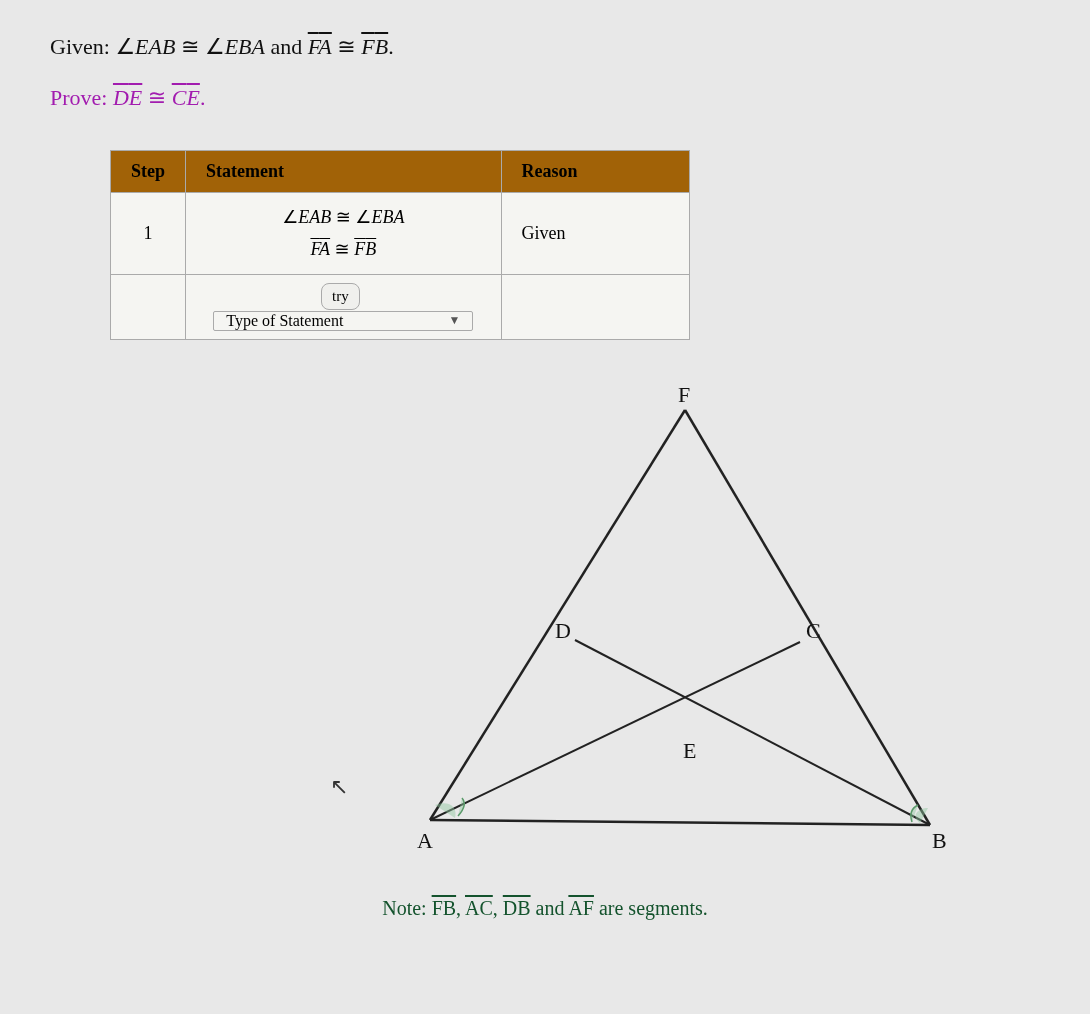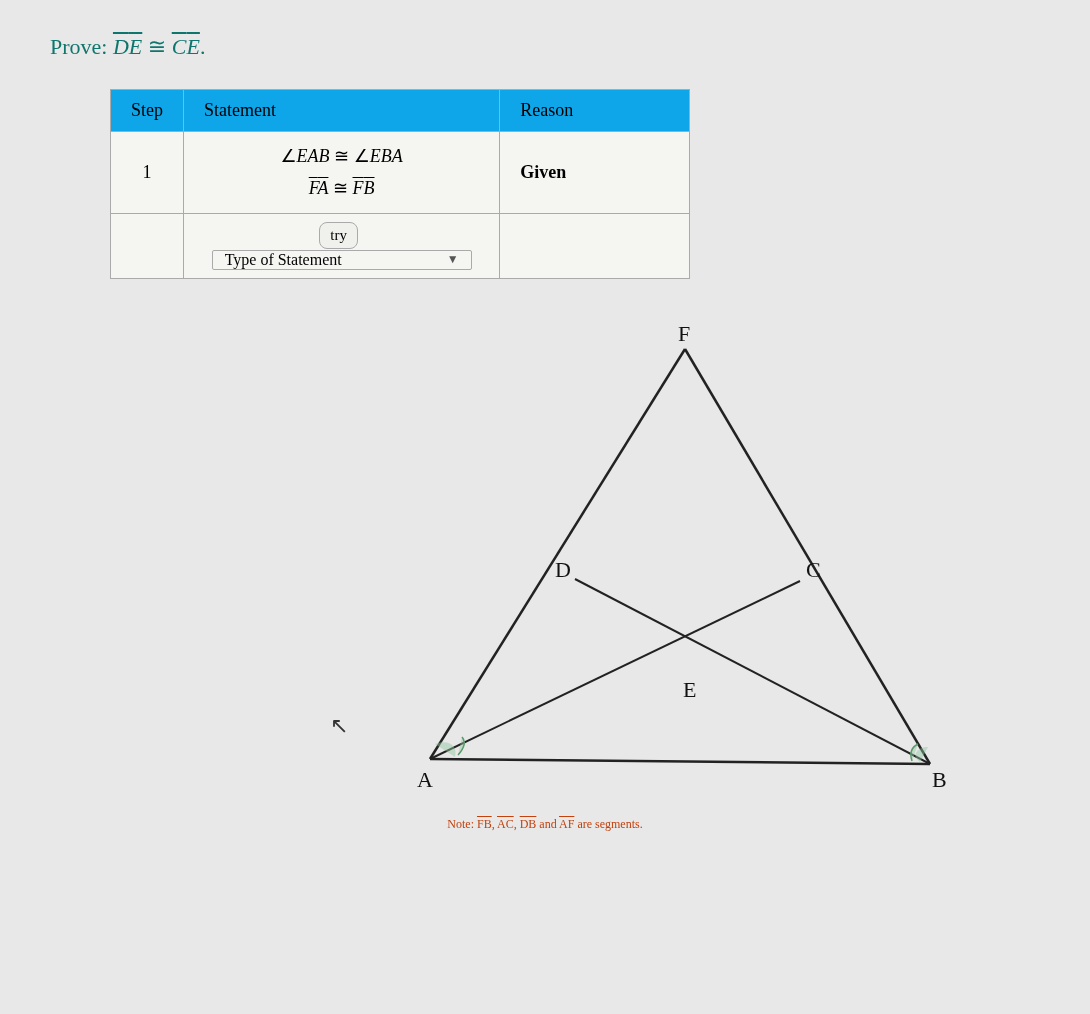--- a/index.html
+++ b/index.html
@@ -21,44 +21,44 @@
 
     .given-text {
       font-size: 22px;
       margin-bottom: 18px;
       color: #111;
       line-height: 1.5;
     }
 
     .prove-text {
       font-size: 22px;
-      margin-bottom: 26px;
-      color: #0f766e;
+      margin-bottom: 36px;
+      color: #a21caf;
       line-height: 1.5;
     }
 
     .overline {
       text-decoration: overline;
     }
 
     .proof-table {
       border-collapse: collapse;
       width: 580px;
       margin-left: 60px;
       background: #f5f5f2;
       margin-bottom: 20px;
     }
 
     .proof-table th {
       border: 1px solid #aaa;
       padding: 10px 20px;
       font-size: 18px;
-      font-weight: normal;
+      font-weight: bold;
       text-align: left;
-      background: #0ea5e9;
+      background: #a16207;
     }
 
     .proof-table th:first-child {
       width: 60px;
       text-align: left;
     }
 
     .proof-table th:nth-child(2) {
       width: 320px;
     }
@@ -80,21 +80,20 @@
       width: 60px;
     }
 
     .proof-table td:nth-child(2) {
       text-align: center;
       width: 320px;
     }
 
     .proof-table td:nth-child(3) {
       width: 200px;
-      font-weight: bold;
     }
 
     .statement-cell {
       line-height: 1.8;
       margin-top: 40px;
     }
 
     .try-row td {
       padding: 8px 10px;
     }
@@ -137,33 +136,36 @@
     }
 
     .diagram-svg {
       position: absolute;
       left: 0;
       top: 0;
     }
 
     .note-text {
       position: absolute;
-      bottom: 27px;
+      bottom: 0;
       left: 50%;
       transform: translateX(-50%);
-      font-size: 12px;
-      color: #c2410c;
+      font-size: 20px;
+      color: #14532d;
       white-space: nowrap;
     }
   </style>
 </head>
 <body>
 
 <div class="page">
 
+  <div class="given-text">
+    <span>Given: ∠<i>E</i><i>A</i><i>B</i> ≅ ∠<i>E</i><i>B</i><i>A</i> and <span class="overline"><i>F</i><i>A</i></span> ≅ <span class="overline"><i>F</i><i>B</i></span>.</span>
+  </div>
 
   <div class="prove-text">
     <span>Prove: <span class="overline"><i>D</i><i>E</i></span> ≅ <span class="overline"><i>C</i><i>E</i></span>.</span>
   </div>
 
   <table class="proof-table">
     <thead>
       <tr>
         <th>Step</th>
         <th>Statement</th>

